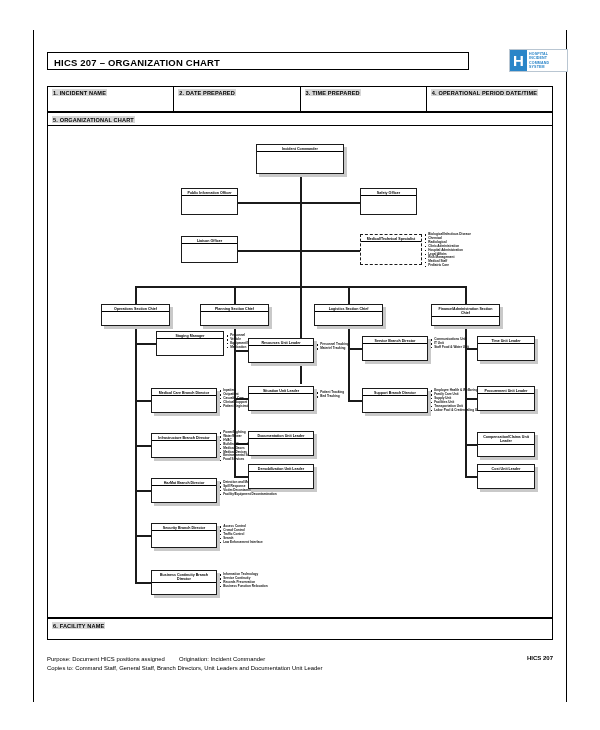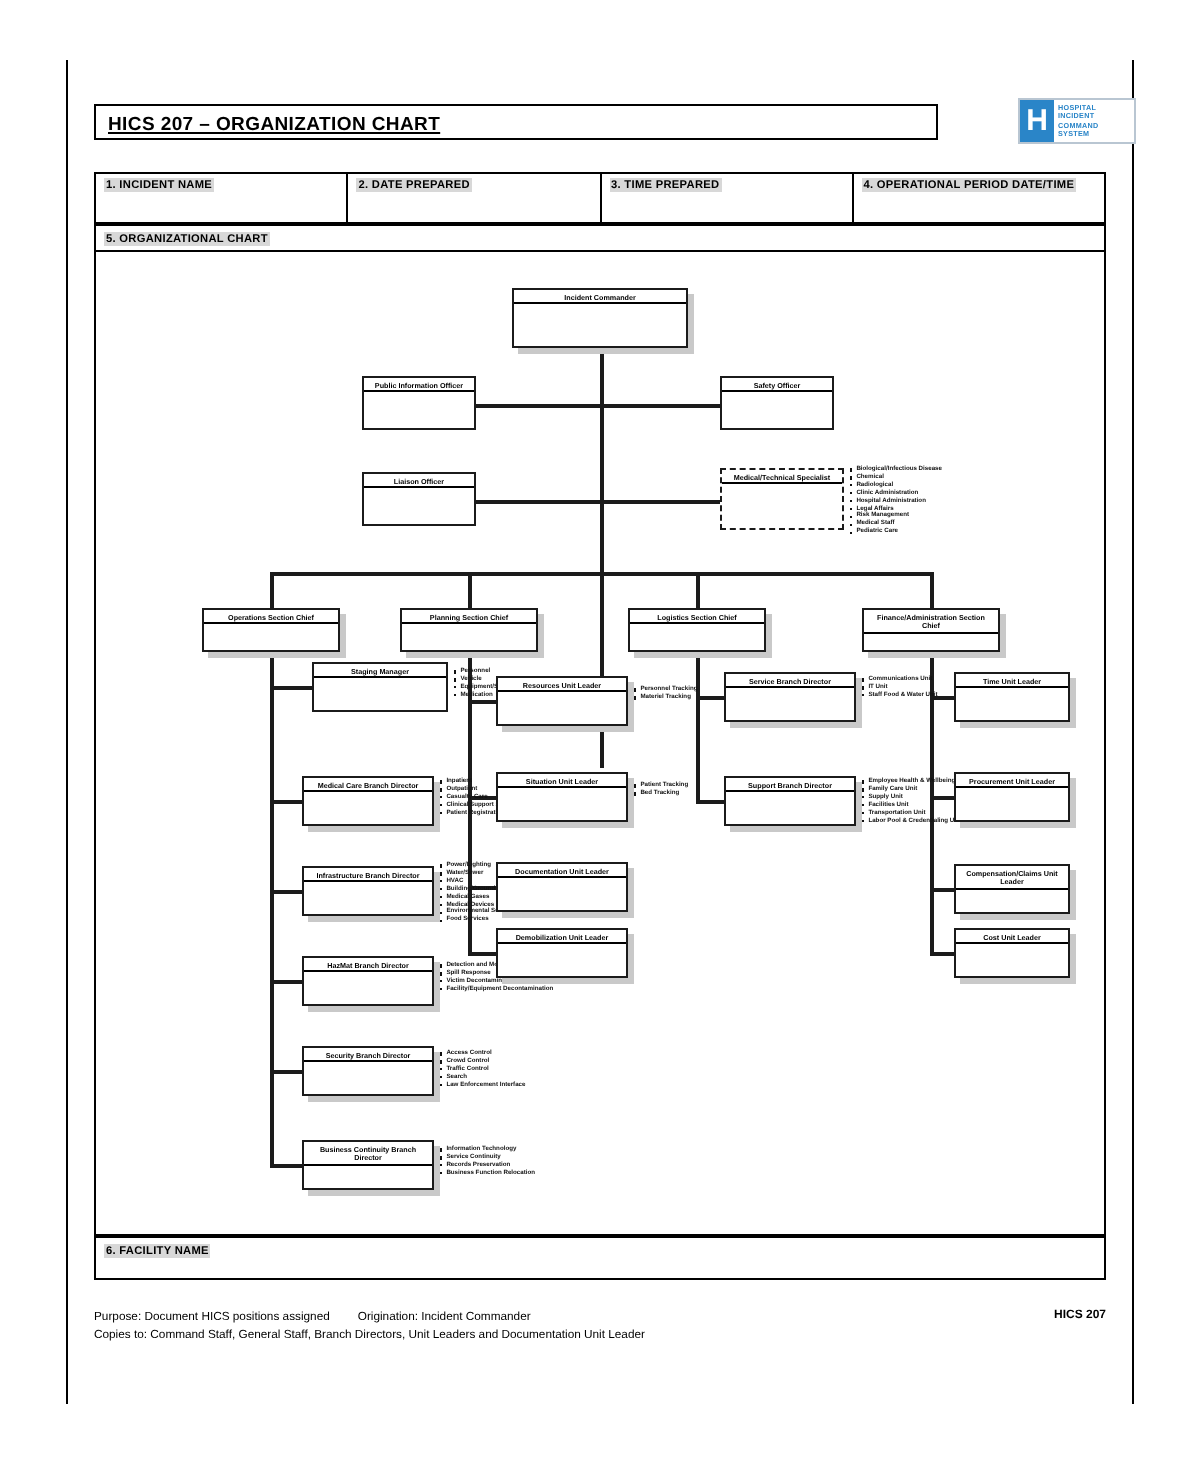--- a/index.html
+++ b/index.html
@@ -40,21 +40,21 @@
     padding-left:2px;
   }
   #logo .words span{
     font-size:3.6px;line-height:4.3px;letter-spacing:.15px;
     color:#2a85c8;font-weight:bold;text-transform:uppercase;
     white-space:nowrap;
   }
 
   
   .formbox{position:absolute;box-sizing:border-box;border:1px solid #000;background:#fff;}
-  #title-bar{left:47px;top:52px;width:422px;height:18px;text-decoration:underline;}
+  #title-bar{left:47px;top:52px;width:422px;height:18px;}
   #title-bar .t{
     font-size:9.5px;font-weight:bold;letter-spacing:.2px;
     padding:4px 0 0 6px;
   }
   #row-fields{left:47px;top:86px;width:506px;height:26px;display:flex;}
   #row-fields .cell{
     flex:1;border-right:1px solid #000;box-sizing:border-box;position:relative;
   }
   #row-fields .cell:last-child{border-right:none;}
   #row-fields .cell .lbl{

